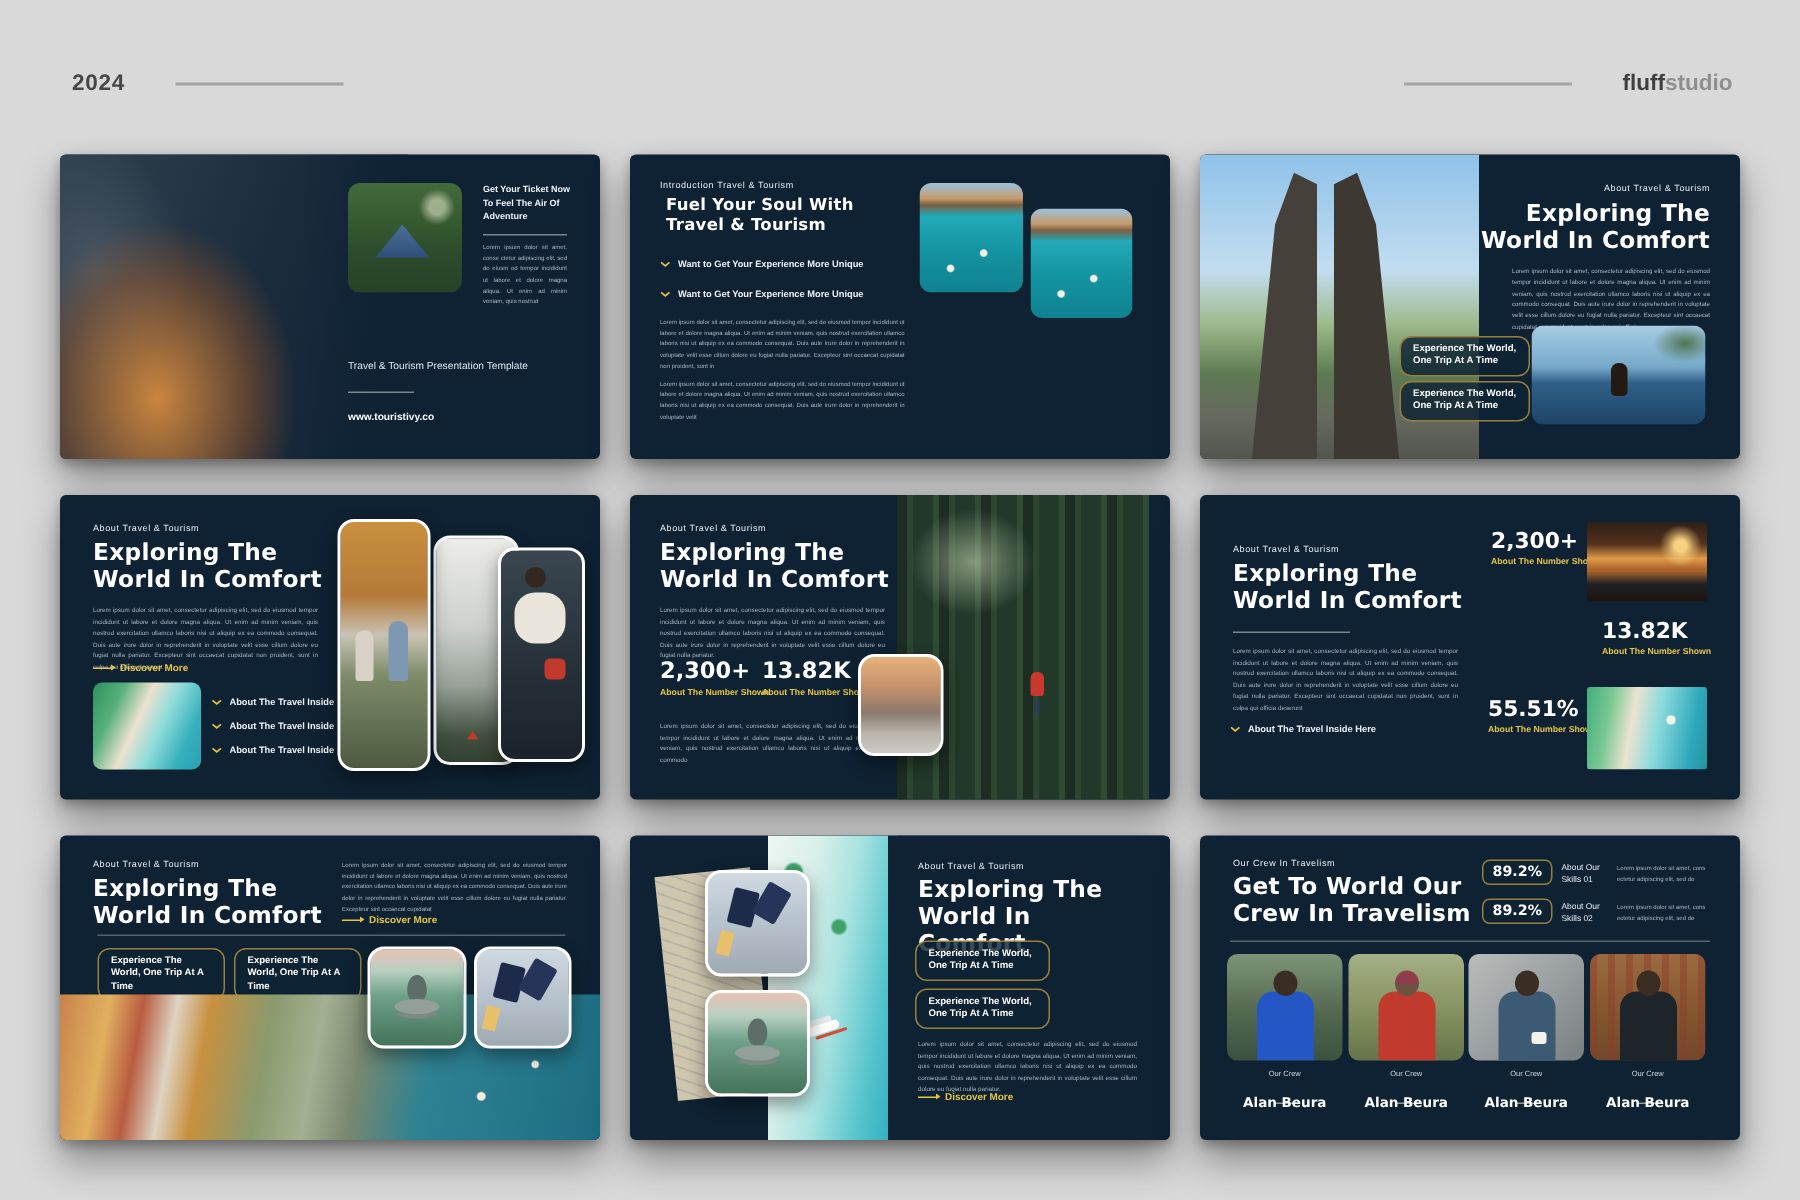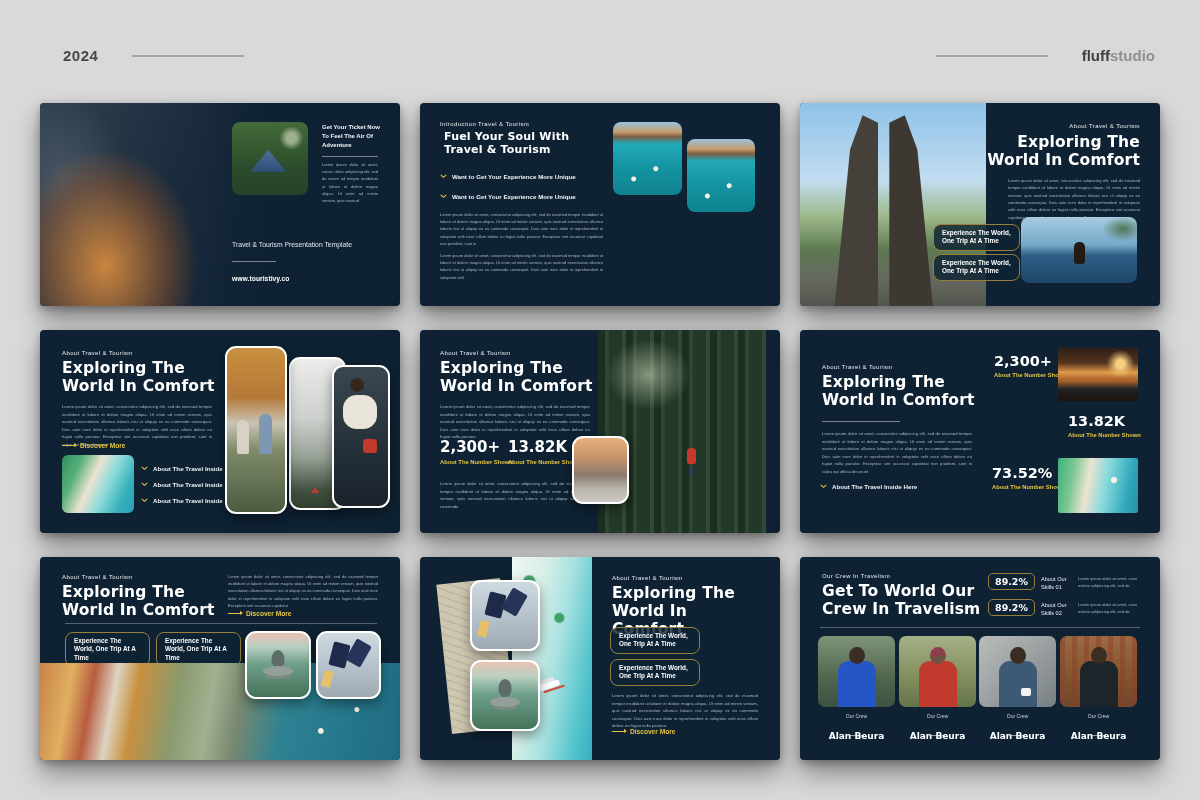--- a/index.html
+++ b/index.html
@@ -1,21 +1,21 @@
 <!DOCTYPE html>
 <html><head>
 <meta charset="utf-8">
 <style>
   * { margin:0; padding:0; box-sizing:border-box; }
   html,body { width:1200px; height:800px; }
   body { background:#d9d9d9; font-family:"Liberation Sans", sans-serif; overflow:hidden; }
   .canvas { position:relative; width:1200px; height:800px; }
 
   
-  .topbar { position:absolute; top:47px; left:63px; right:45px; display:flex; align-items:center; justify-content:space-between;text-align:right; }
+  .topbar { position:absolute; top:47px; left:48px; right:45px; display:flex; align-items:center; justify-content:space-between;text-align:right; }
   .topbar .grp { display:flex; align-items:center; gap:34px; }
   .year { font-size:15px; font-weight:bold; color:#474747; letter-spacing:.5px; }
   .hline { width:112px; height:2px; background:#a3a3a3; }
   .brand { font-size:15px; color:#8f8f8f;font-weight:bold; }
   .brand b { color:#3f3f3f; }
 
   
   .grid { position:absolute; top:103px; left:40px; display:grid; grid-template-columns:repeat(3,360px); grid-auto-rows:203px; column-gap:20px; row-gap:24px; }
   .slide { position:relative; width:360px; height:203px; background:#0e2233; border-radius:4px; overflow:hidden; color:#fff;
            box-shadow:0 14px 26px rgba(0,0,0,.38), 0 3px 8px rgba(0,0,0,.28); }
@@ -368,21 +368,21 @@
         <div class="stat-value">2,300+</div>
         <div class="stat-label">About The Number Shown</div>
       </div>
       <div class="ph ph-lantern s6-img1"></div>
       <div class="ph ph-boats s6-img2"></div>
       <div class="abs s6-stat2">
         <div class="stat-value">13.82K</div>
         <div class="stat-label">About The Number Shown</div>
       </div>
       <div class="abs s6-stat3">
-        <div class="stat-value">73.52%</div>
+        <div class="stat-value">55.51%</div>
         <div class="stat-label">About The Number Shown</div>
       </div>
       <div class="ph ph-resort s6-img3"></div>
     </article>
 
     <article class="slide">
       <div class="abs eyebrow s7-eyebrow">About Travel &amp; Tourism</div>
       <h2 class="abs h2 s7-title">Exploring The World In Comfort</h2>
       <p class="abs bodytext s7-body">Lorem ipsum dolor sit amet, consectetur adipiscing elit, sed do eiusmod tempor incididunt ut labore et dolore magna aliqua. Ut enim ad minim veniam, quis nostrud exercitation ullamco laboris nisi ut aliquip ex ea commodo consequat. Duis aute irure dolor in reprehenderit in voluptate velit esse cillum dolore eu fugiat nulla pariatur. Excepteur sint occaecat cupidatat</p>
       <div class="abs link-row s7-link">

